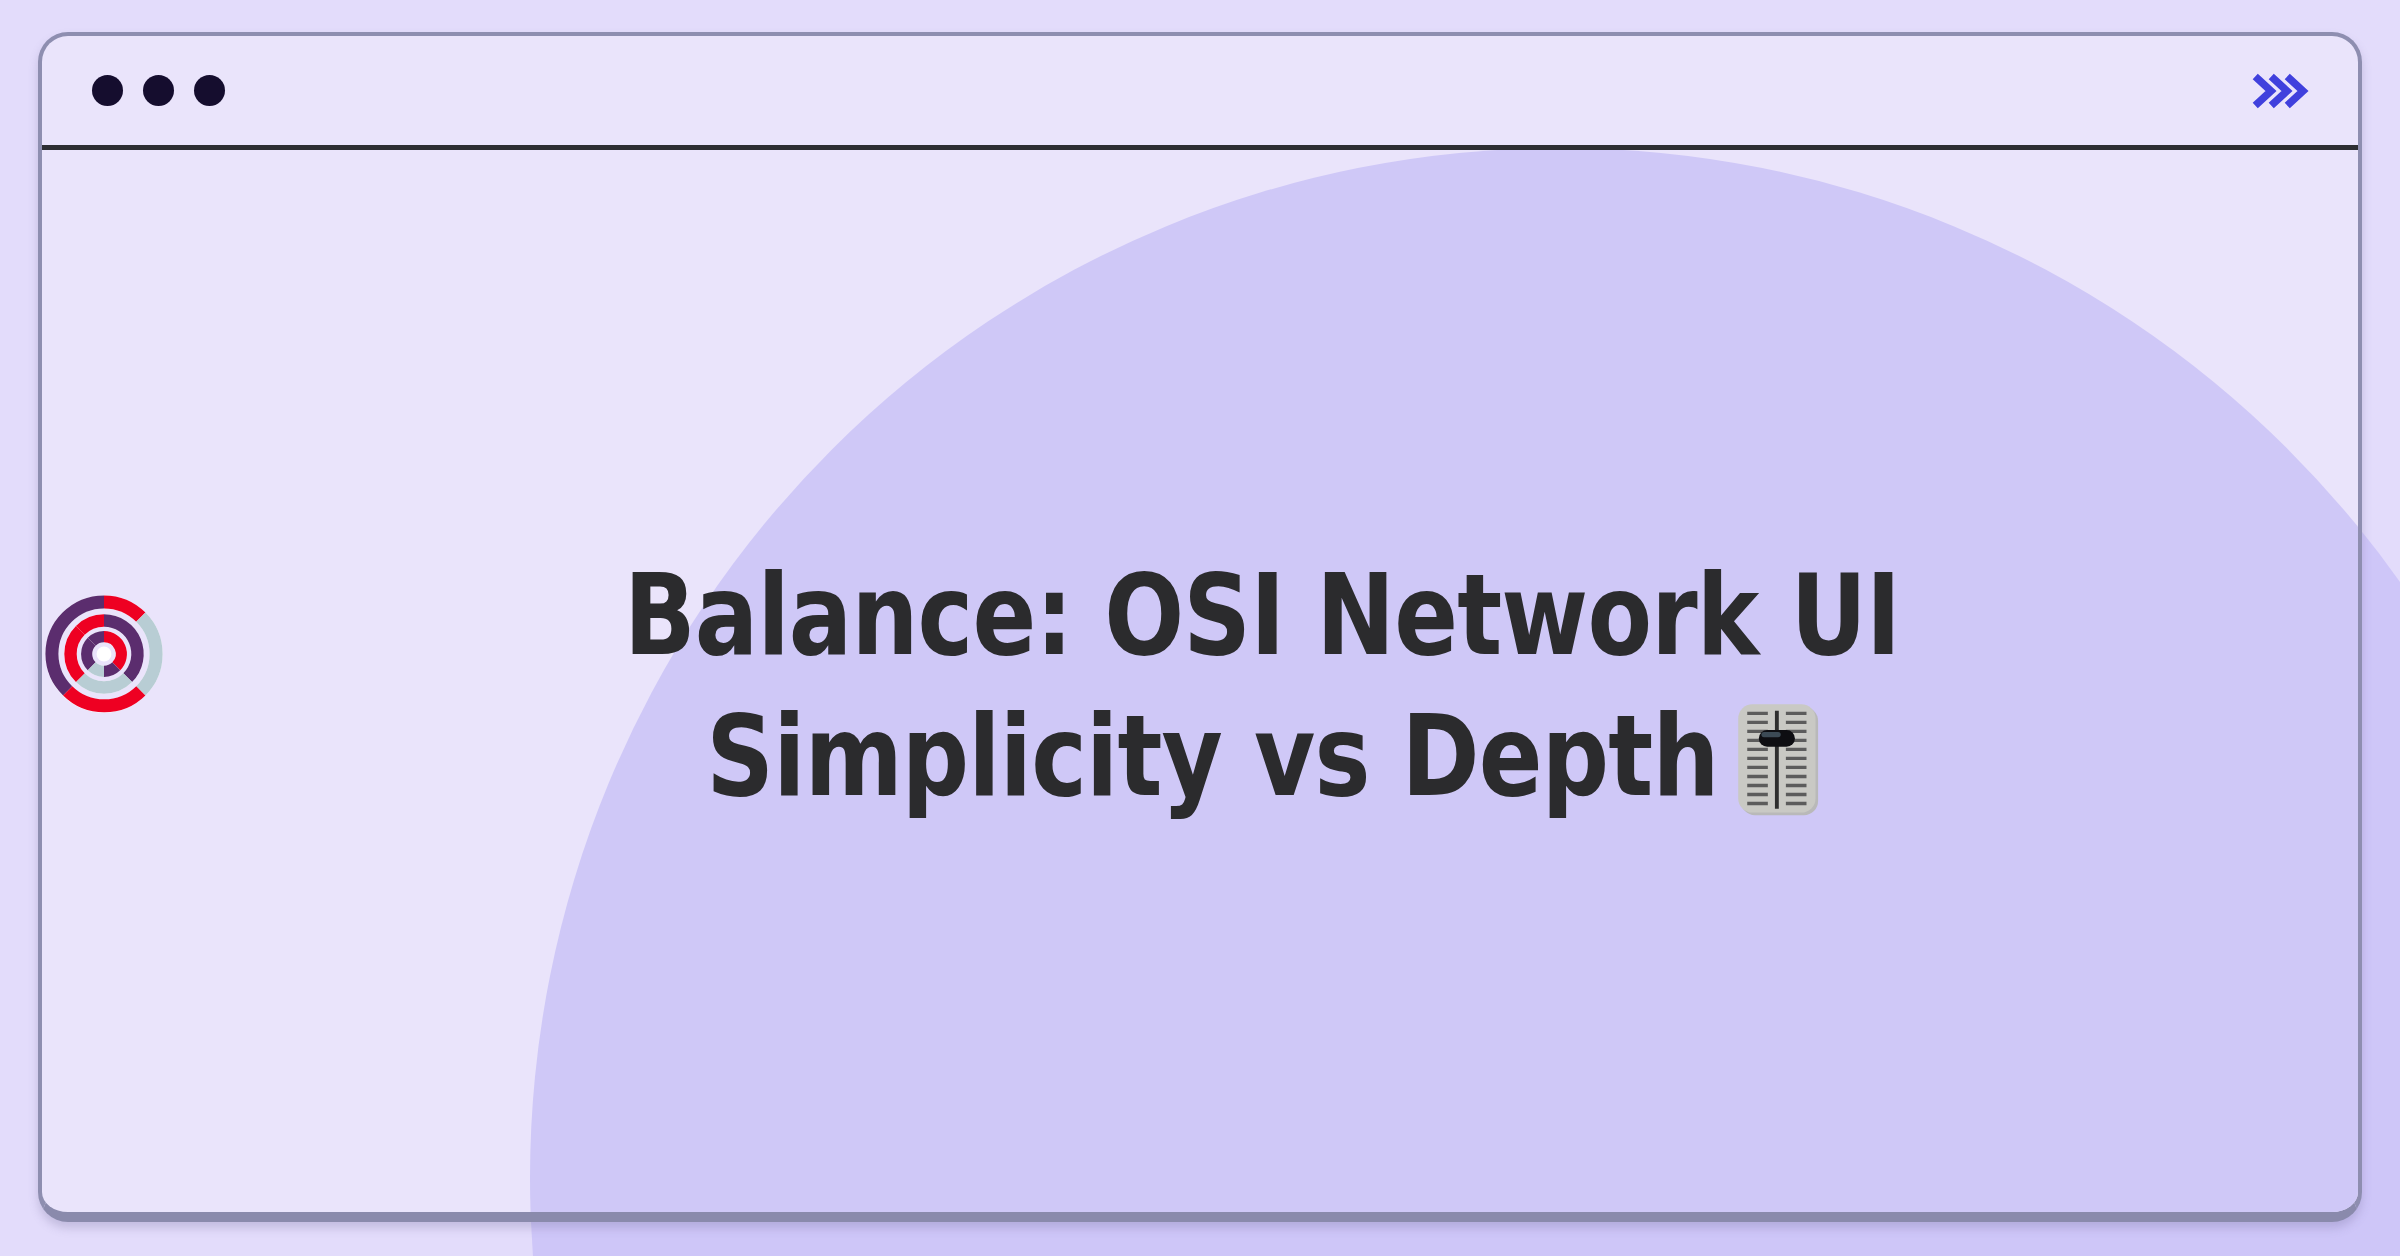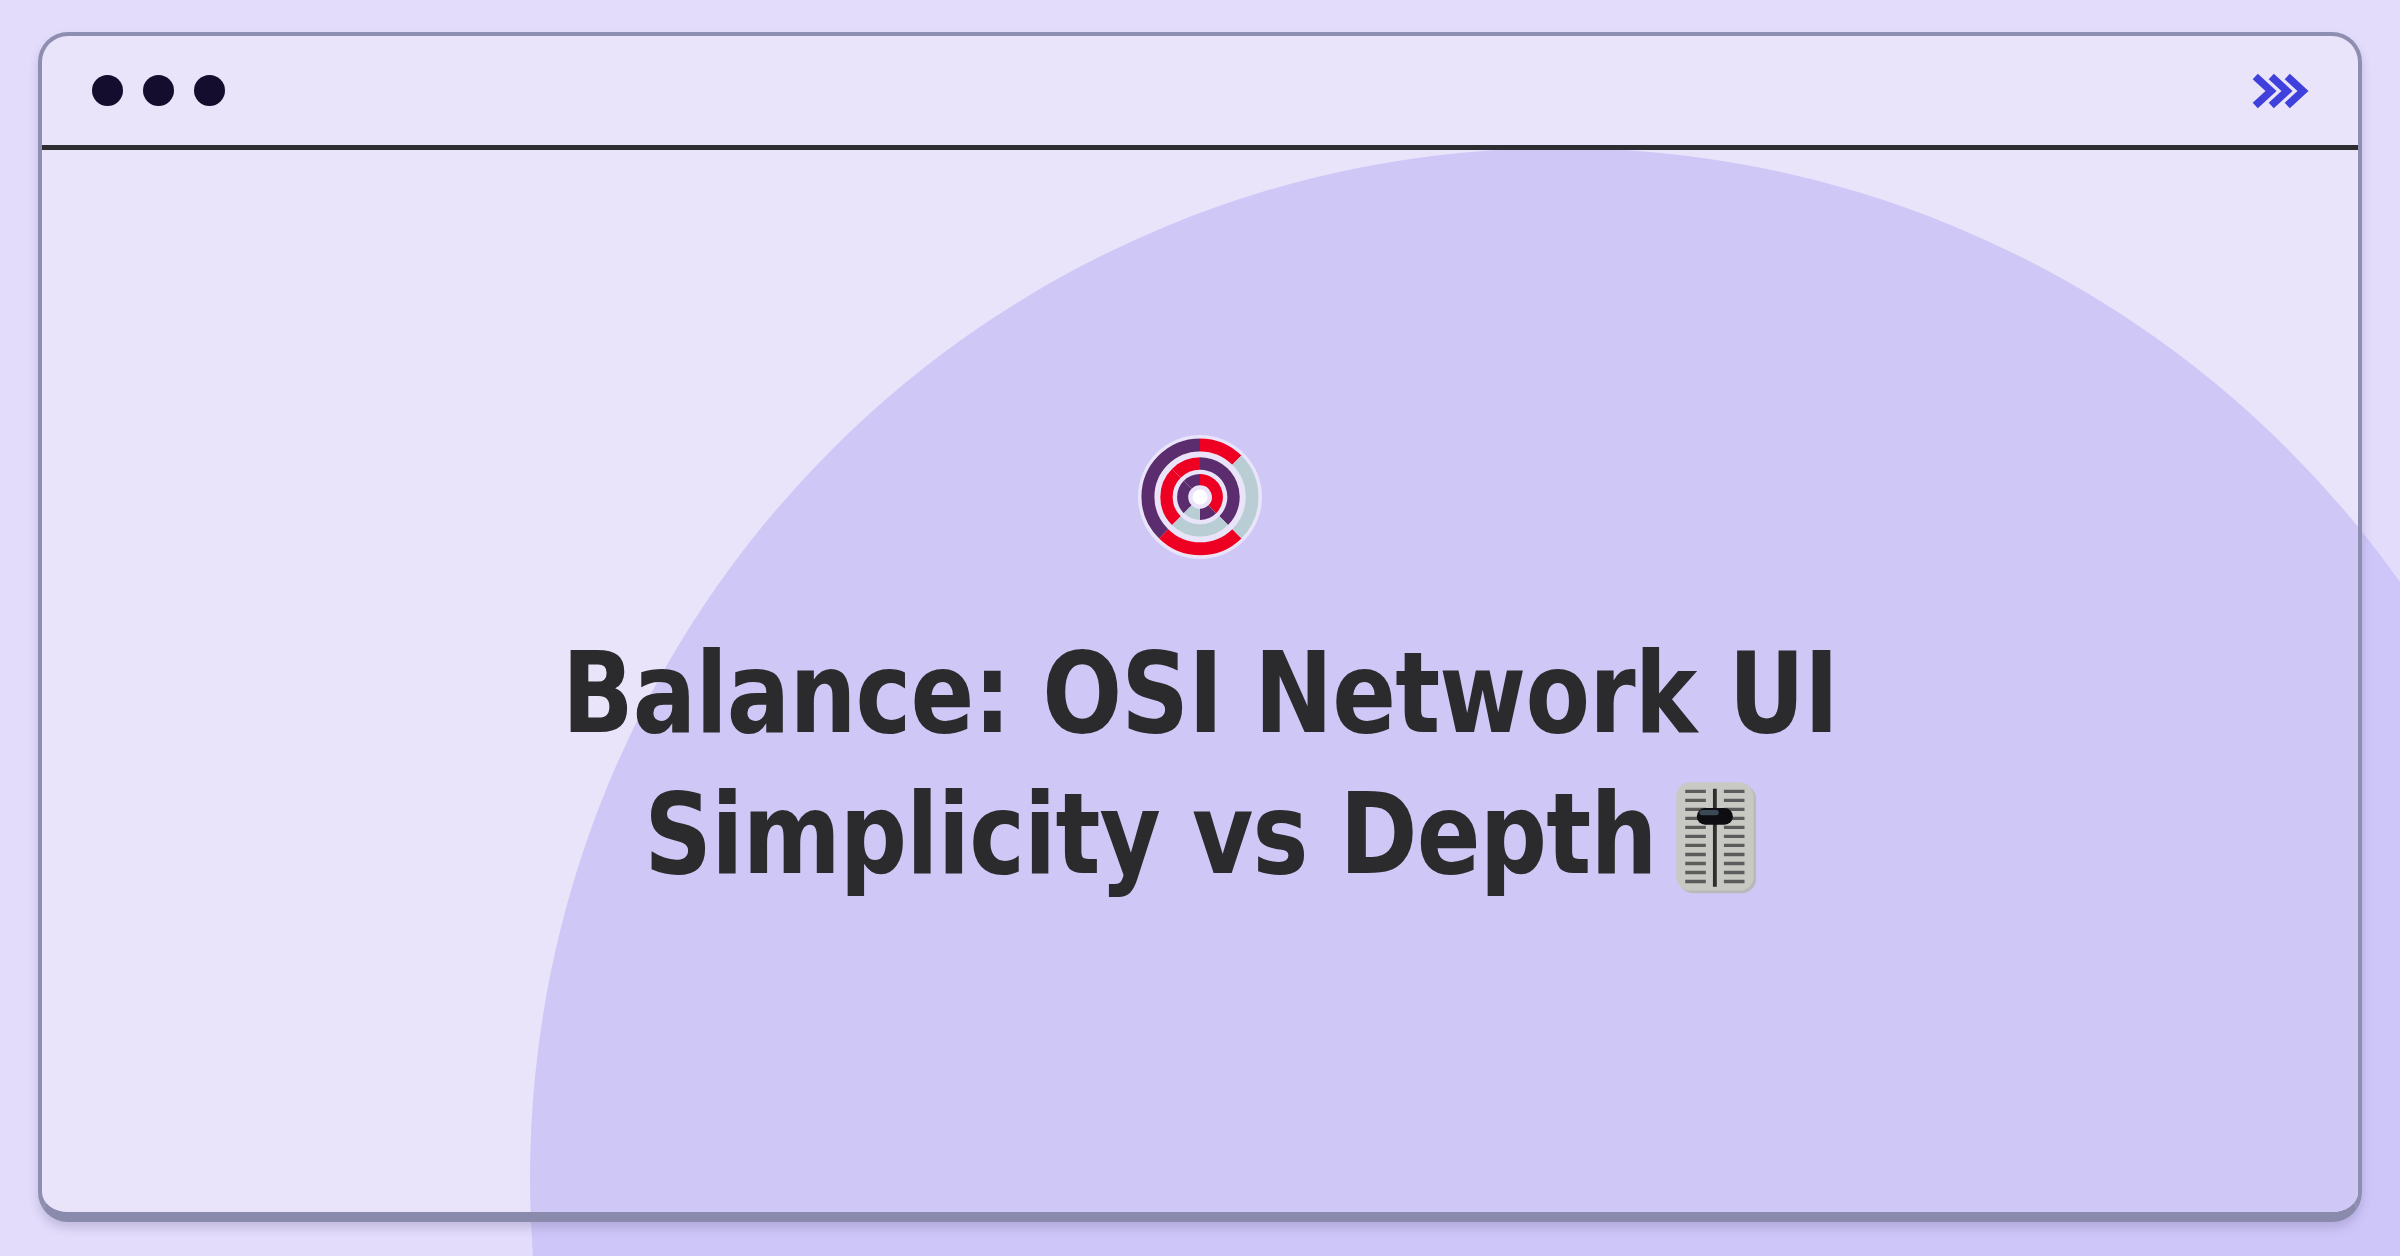--- a/index.html
+++ b/index.html
@@ -81,26 +81,26 @@
     position:absolute;
     left:0; top:109px;
     width:100%; height:5px;
     background:#2D2D32;
     z-index:3;
   }
 
   
   #hero {
     position:absolute;
-    left:0; top:114px;
+    left:0; top:130px;
     width:100%; height:1066px;
     display:flex;
-    flex-direction:column;
+    flex-direction:row;
     align-items:center;
-    justify-content:center;
+    justify-content:space-between;
     z-index:2;
     padding-bottom:26px;
   }
 
   
   #logo {
     width:124px; height:124px;
     margin-bottom:64px;
     flex:none;
   }

